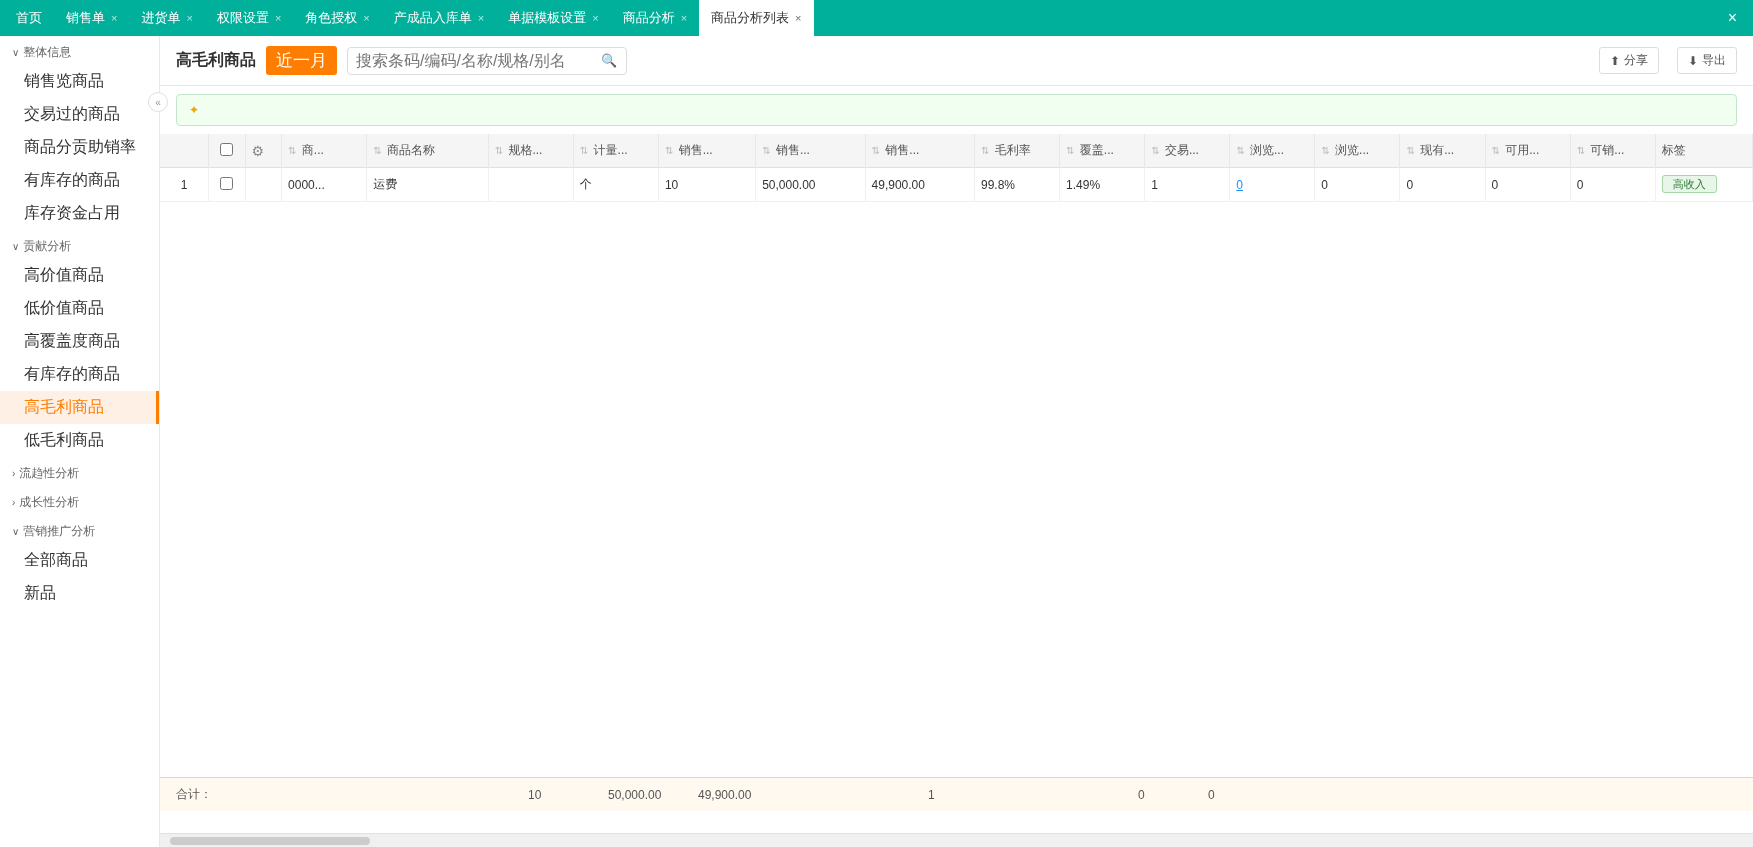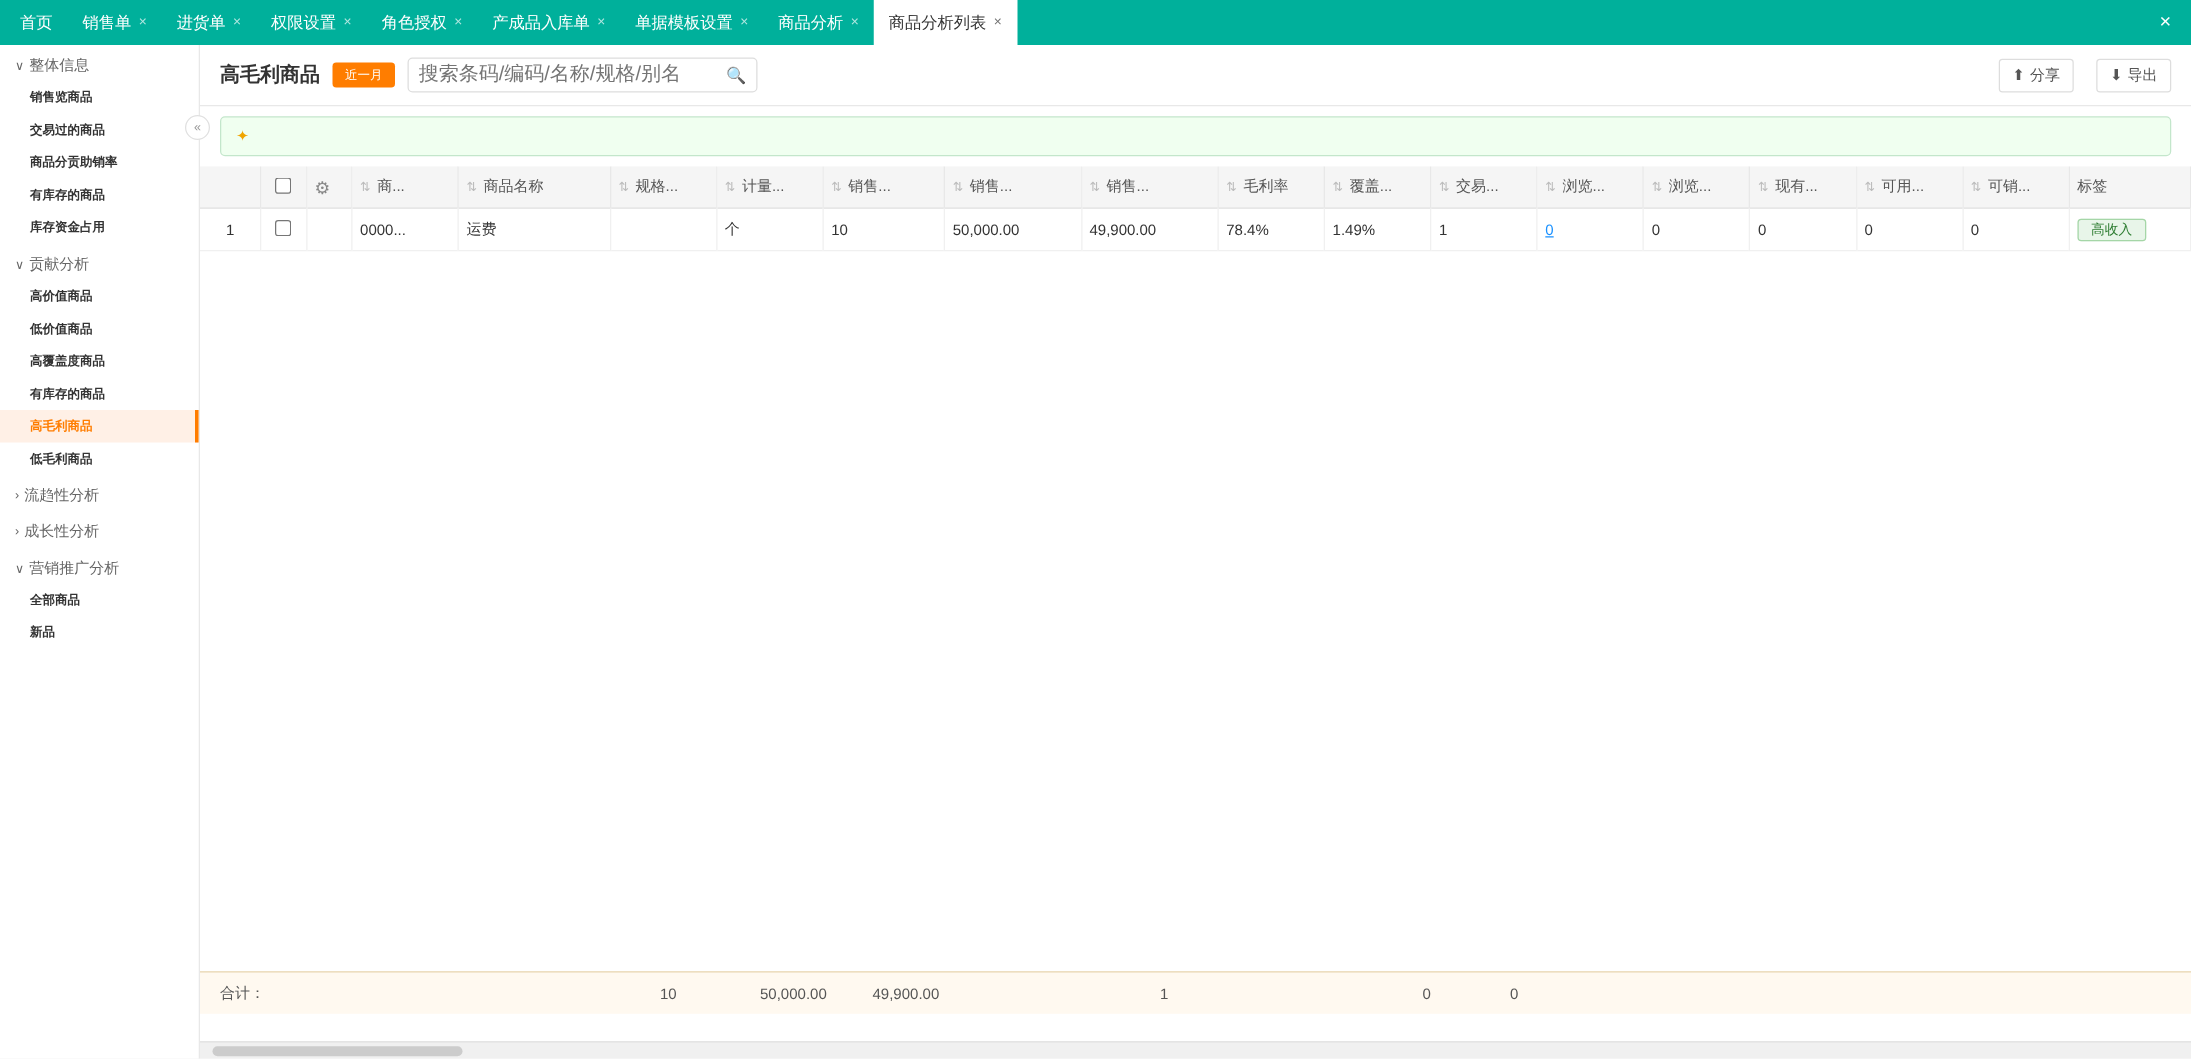--- a/index.html
+++ b/index.html
@@ -59,23 +59,22 @@
       font-size: 12px;
       display: flex;
       align-items: center;
       gap: 4px;
     }
     .sidebar-section-title .arrow { font-size: 10px; }
     .sidebar-item {
       padding: 6px 12px 6px 24px;
       cursor: pointer;
       color: #333;
-      font-size: 10px;
+      font-size: 16px;
       white-space: nowrap;
-      font-weight: bold;
     }
     .sidebar-item.active {
       background: #fff0e6;
       color: #ff7d00;
       border-right: 3px solid #ff7d00;
     }
 
     
     .content-area {
       flex: 1;
@@ -98,21 +97,21 @@
       font-size: 16px;
       font-weight: bold;
       color: #333;
     }
     .content-header .filter-btn {
       background: #ff7d00;
       color: white;
       border: none;
       border-radius: 3px;
       padding: 3px 10px;
-      font-size: 10px;
+      font-size: 17px;
       cursor: pointer;
     }
     .search-box {
       border: 1px solid #ddd;
       border-radius: 4px;
       padding: 4px 8px;
       display: flex;
       align-items: center;
       flex: 1;
       max-width: 280px;
@@ -505,21 +504,21 @@
               <td>
                 <span>10</span>
               </td>
               <td>
                 <span>50,000.00</span>
               </td>
               <td>
                 <span>49,900.00</span>
               </td>
               <td>
-                <span>78.4%</span>
+                <span>99.8%</span>
               </td>
               <td>
                 <span>1.49%</span>
               </td>
               <td>
                 <span>1</span>
               </td>
               <td>
                 <span class="link-style">0</span>
               </td>

